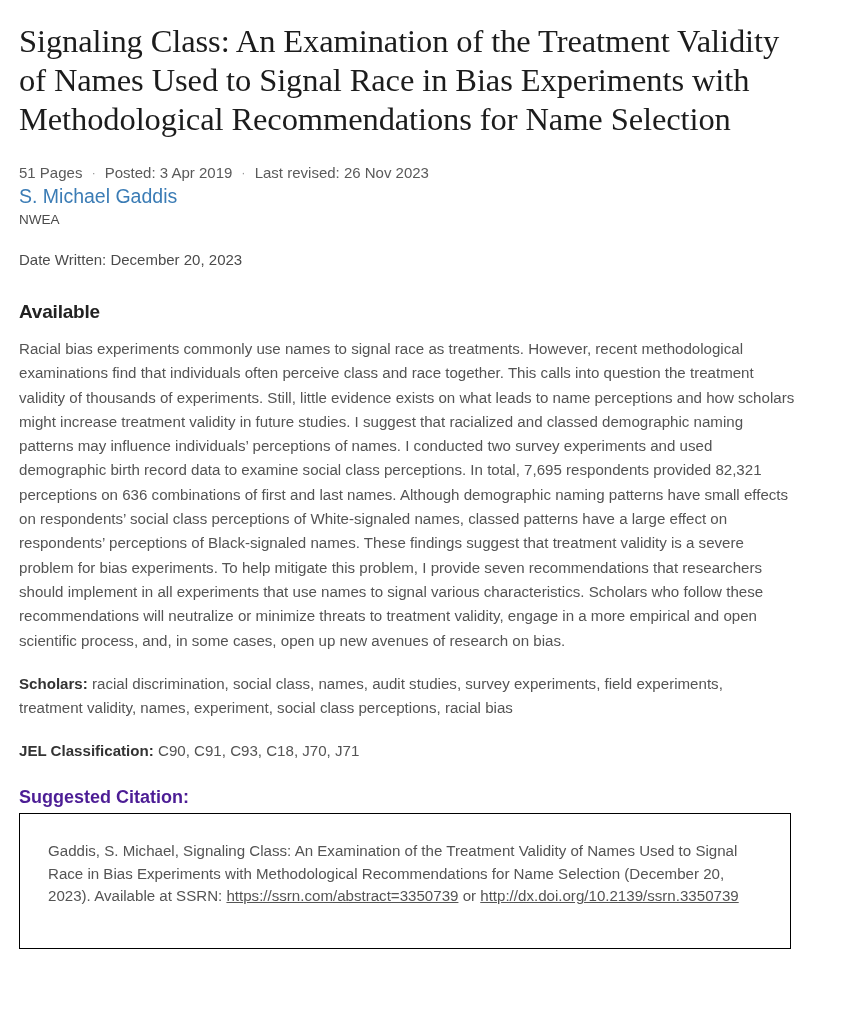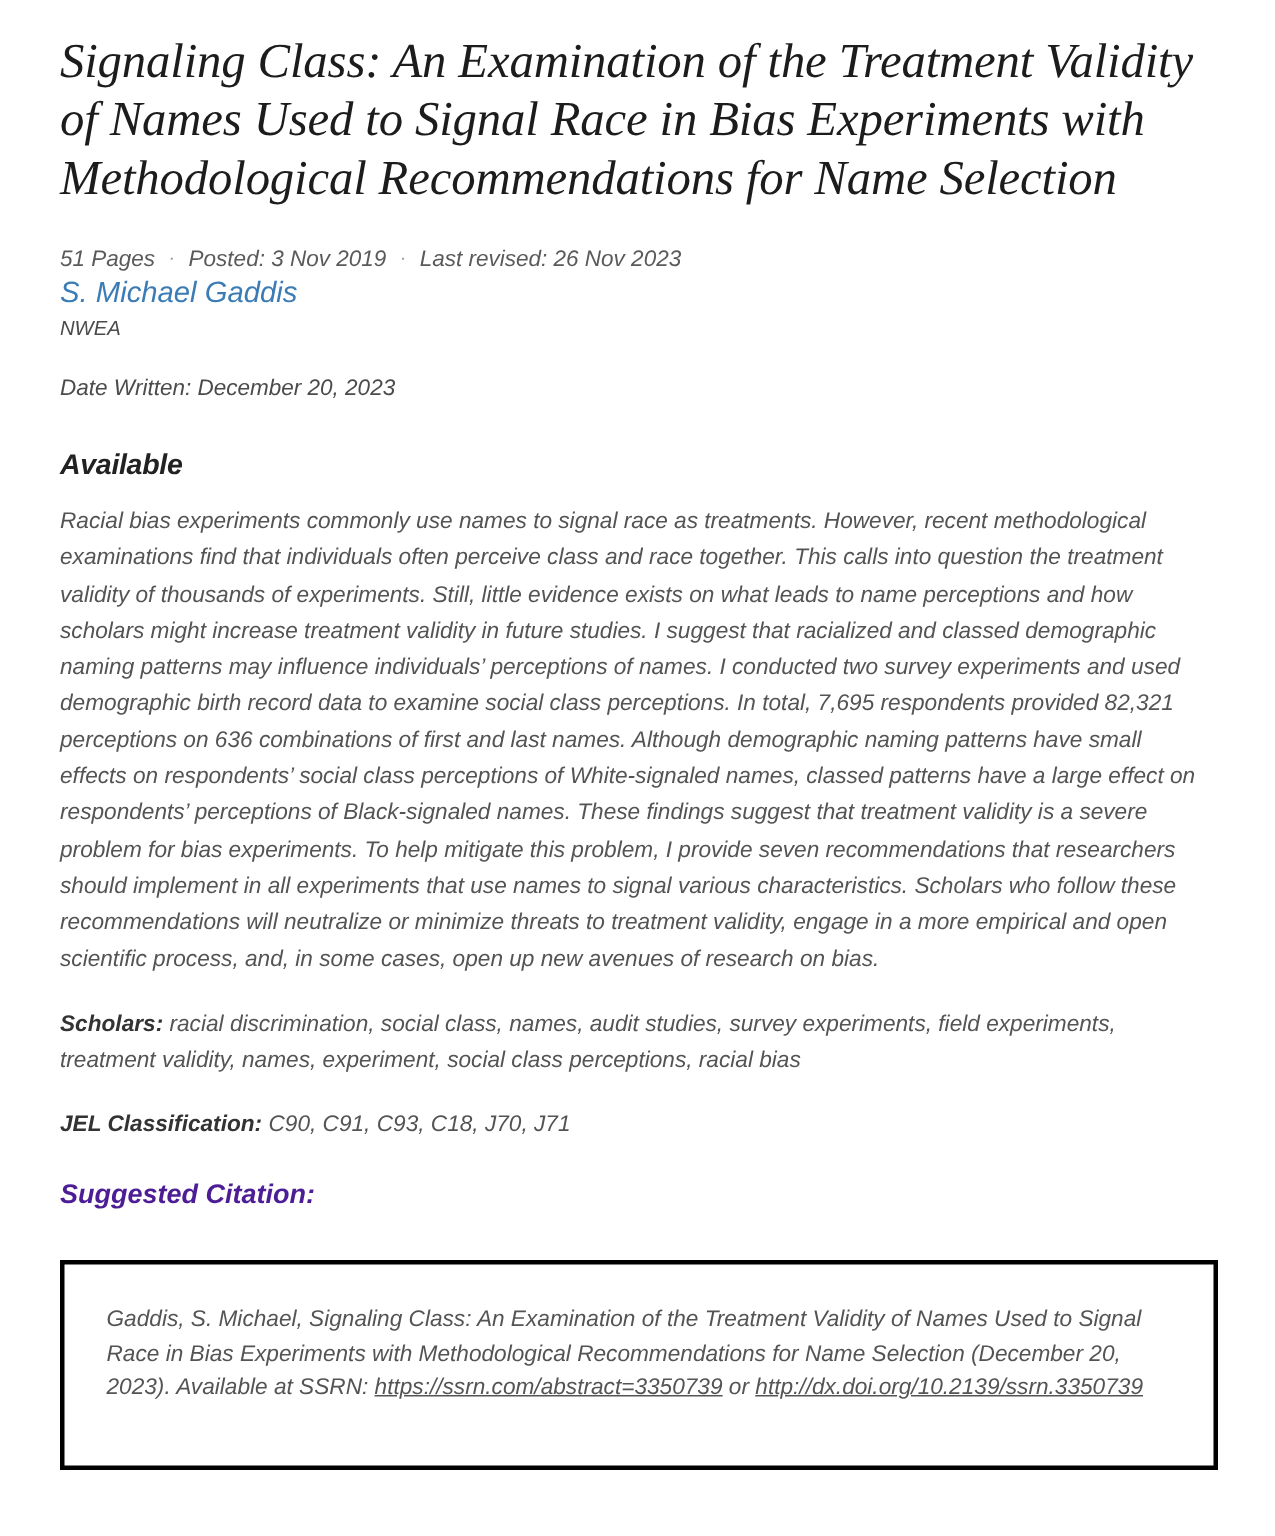--- a/index.html
+++ b/index.html
@@ -11,22 +11,21 @@
   body {
     width: 850px;
     height: 1024px;
     overflow: hidden;
     font-family: "Liberation Sans", sans-serif;
     -webkit-font-smoothing: antialiased;
   }
   .page {
     box-sizing: border-box;
     width: 850px;
-    padding: 22px 42px 0 40px;
-    font-style: italic;
+    padding: 22px 42px 0 19px;
   }
 
   
   .paper-title {
     font-family: "Liberation Serif", serif;
     font-size: 32.5px;
     line-height: 39px;
     font-weight: 400;
     color: #1c1c1c;
     letter-spacing: -0.1px;
@@ -109,22 +108,22 @@
   .suggested-citation-label {
     margin-top: 21px;
     font-size: 18px;
     font-weight: bold;
     color: #4c1d95;
     line-height: 24.3px;
   }
 
   
   .citation-box {
-    margin-top: 32px;
-    border: 3px solid #000000;
+    margin-top: 4px;
+    border: 1px solid #000000;
     box-sizing: border-box;
     width: 772px;
     padding: 26px 28px 40px 28px;
   }
   .citation-text {
     font-size: 15.1px;
     line-height: 22.5px;
     color: #545454;
   }
   .citation-link {
@@ -133,21 +132,21 @@
   }
 </style>
 </head>
 <body>
 
 <div class="page">
 
   <h1 class="paper-title">Signaling Class: An Examination of the Treatment Validity of Names Used to Signal Race in Bias Experiments with Methodological Recommendations for Name Selection</h1>
 
   <div class="meta-line">
-    <span>51 Pages</span><span class="meta-sep">·</span><span>Posted: 3 Nov 2019</span><span class="meta-sep">·</span><span>Last revised: 26 Nov 2023</span>
+    <span>51 Pages</span><span class="meta-sep">·</span><span>Posted: 3 Apr 2019</span><span class="meta-sep">·</span><span>Last revised: 26 Nov 2023</span>
   </div>
 
   <div class="author-block">
     <a class="author-name" href="#">S. Michael Gaddis</a>
     <div class="author-affil">NWEA</div>
   </div>
 
   <div class="date-written">Date Written: December 20, 2023</div>
 
   <div class="section-heading">Available</div>

